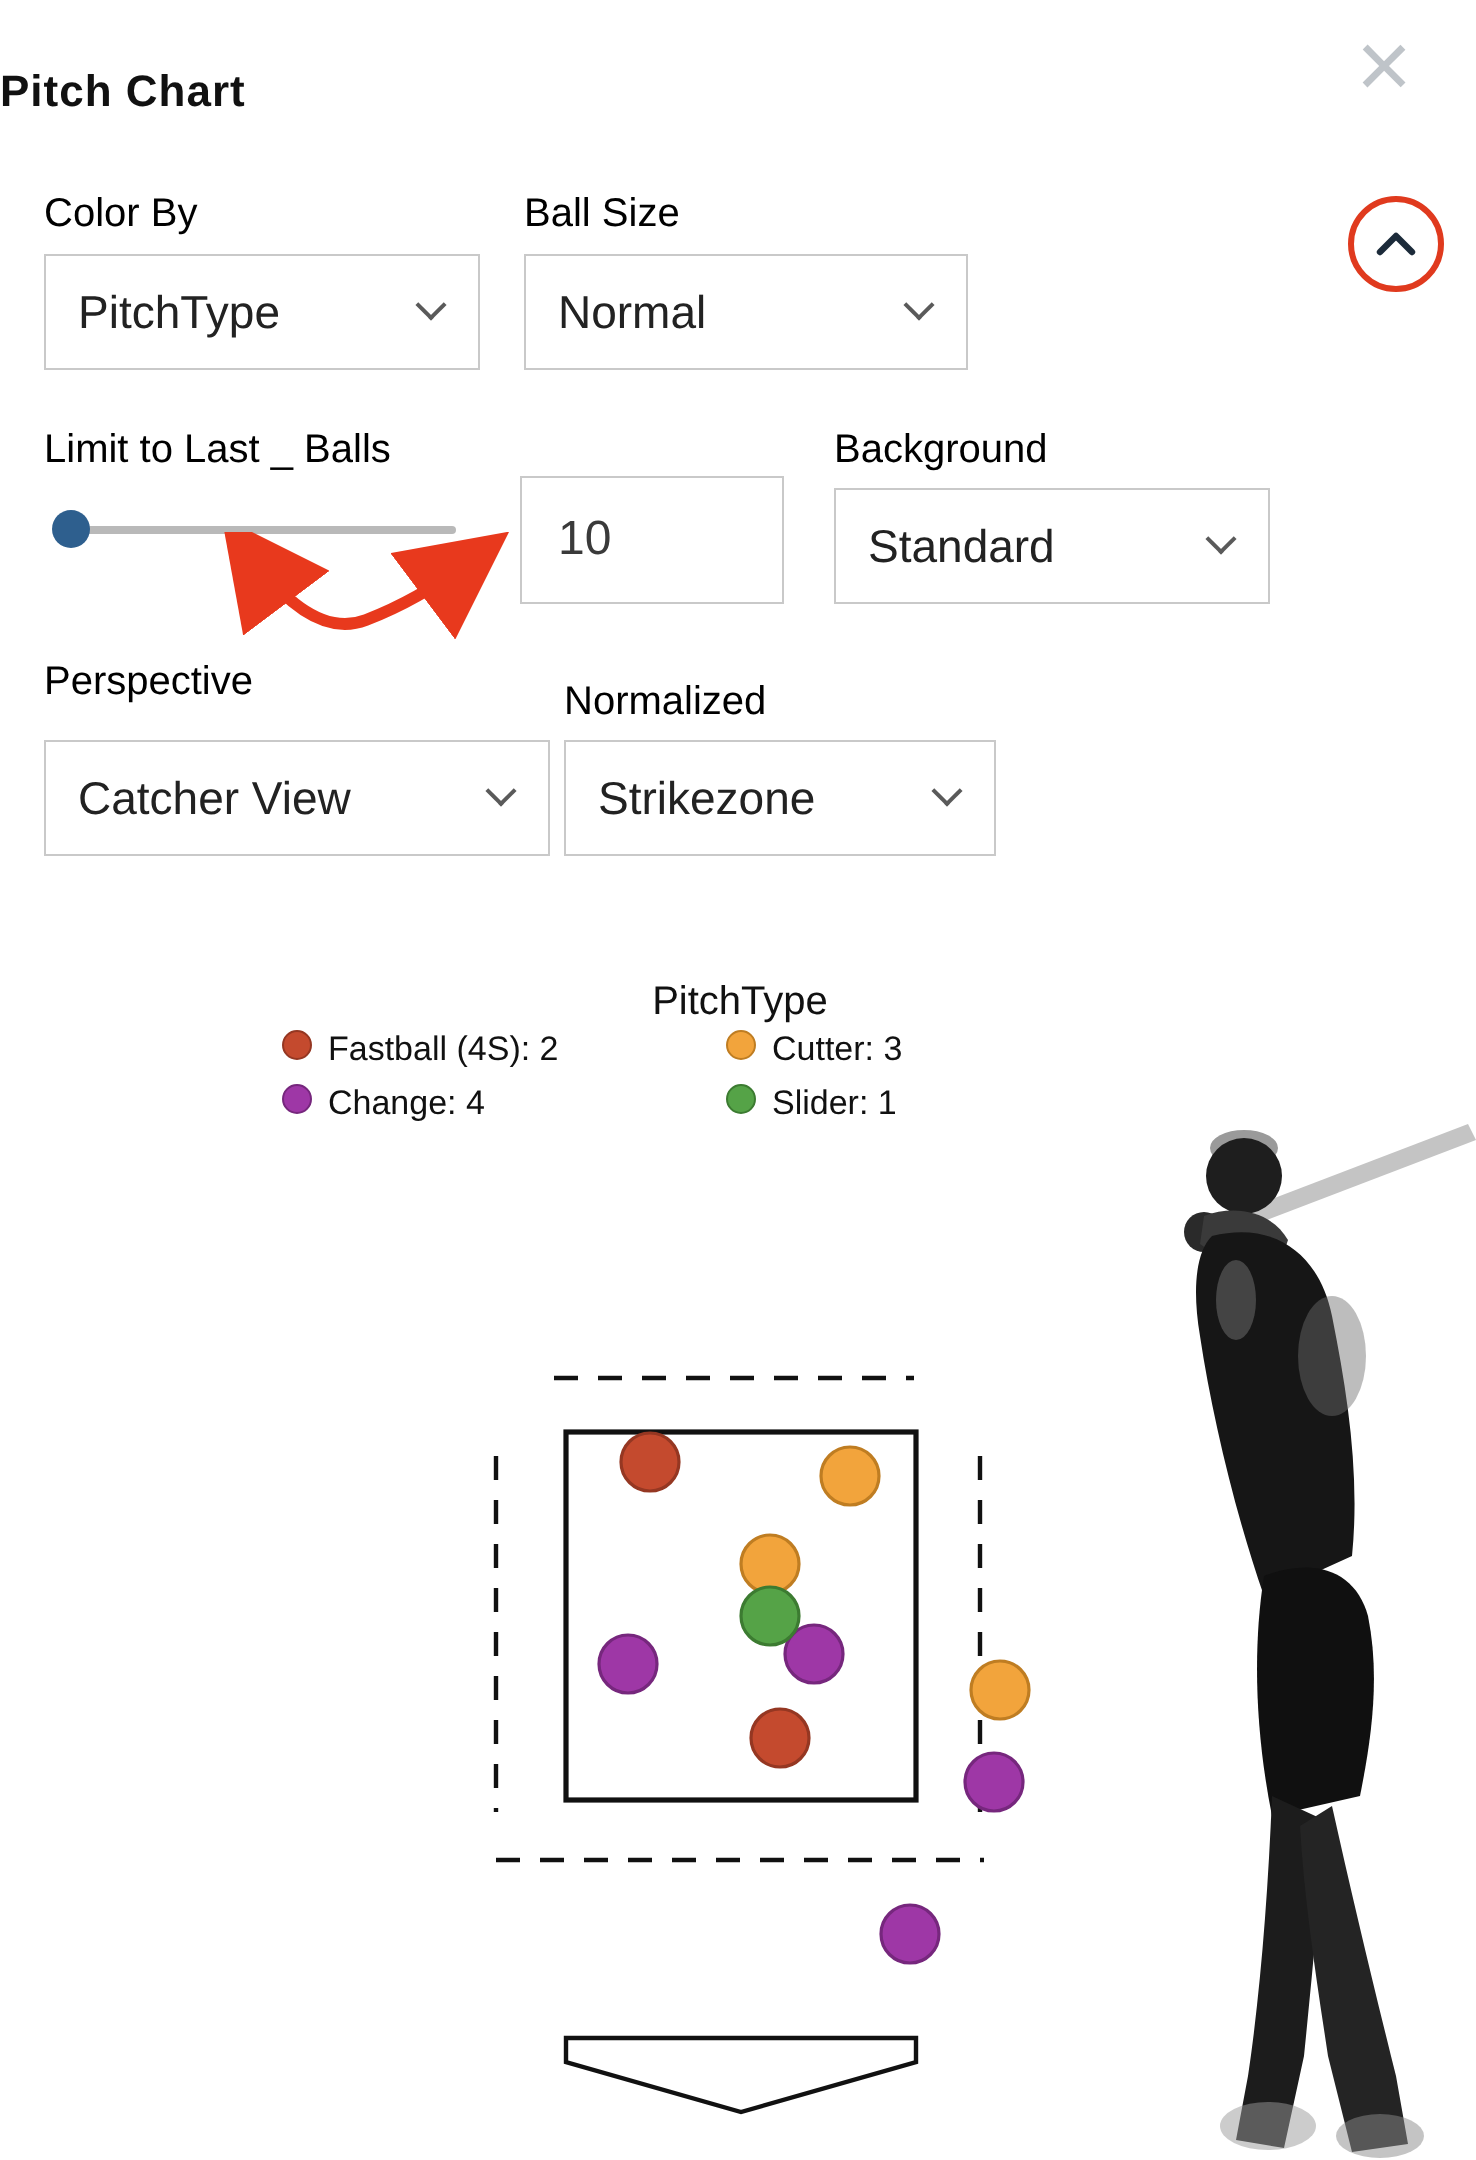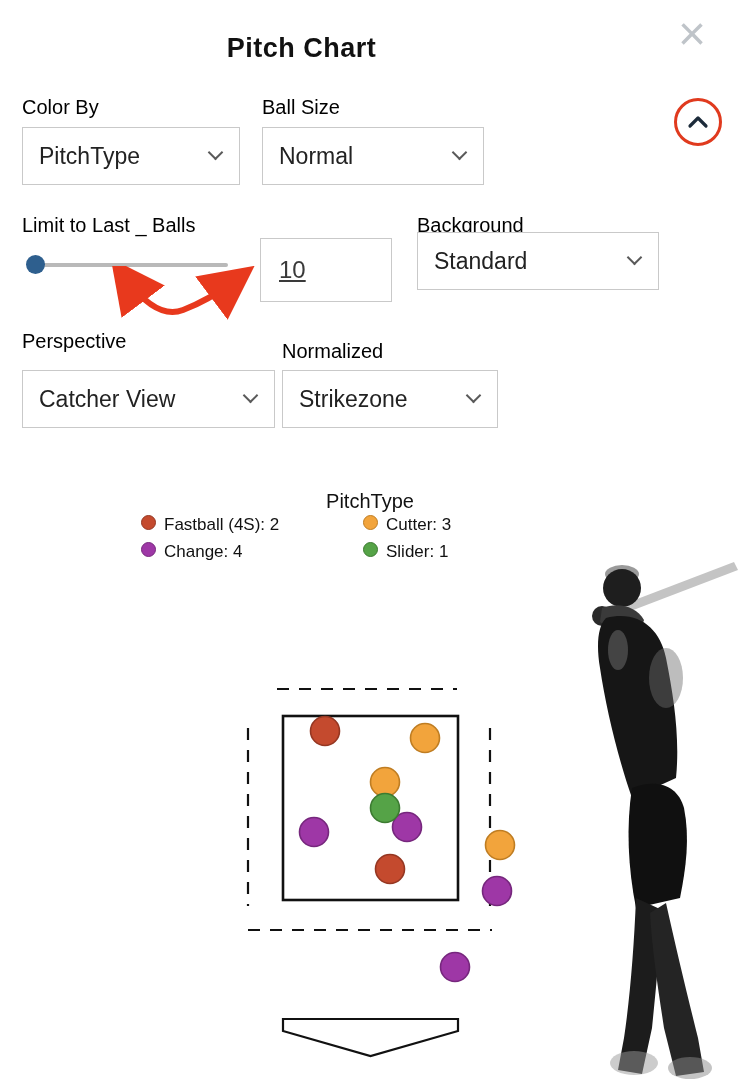--- a/index.html
+++ b/index.html
@@ -7,22 +7,22 @@
     --annotation-red:#e8391d;
     --slider-blue:#2e5f8e;
     --close-gray:#bfc4c9;
     --border-gray:#c9c9c9;
   }
   *{box-sizing:border-box;}
   html,body{margin:0;padding:0;}
   body{font-family:"Liberation Sans",sans-serif;background:#fff;}
   .app{position:relative;width:738px;height:1080px;background:#fff;overflow:hidden;}
 
-  .title{position:absolute;left:0;top:33px;width:603px;text-align:center;
-         font-size:27px;font-weight:bold;color:#111;letter-spacing:.5px;}
+  .title{position:absolute;left:0;top:33px;width:603px;
+         font-size:22px;font-weight:bold;color:#111;letter-spacing:.5px;}
   .close{position:absolute;left:678px;top:10px;font-size:48px;font-weight:300;
          color:var(--close-gray);line-height:1;cursor:pointer;}
 
   .label{position:absolute;font-size:20px;color:#000;}
 
   .dropdown{position:absolute;height:58px;background:#fff;border:1px solid var(--border-gray);
             display:flex;align-items:center;justify-content:space-between;
             padding:0 18px 0 16px;font-size:23px;color:#222;cursor:pointer;}
   .chev{width:11px;height:11px;border-right:2.5px solid #5a5a5a;border-bottom:2.5px solid #5a5a5a;
         transform:rotate(45deg);margin-top:-7px;flex:none;margin-left:12px;}
@@ -31,21 +31,21 @@
                 background:#fff;border:3.5px solid var(--accent-red);
                 display:flex;align-items:center;justify-content:center;cursor:pointer;}
 
   .slider-track{position:absolute;left:30px;top:263px;width:198px;height:4px;
                 background:#b9b9b9;border-radius:2px;cursor:pointer;}
   .slider-thumb{position:absolute;left:26px;top:255px;width:19px;height:19px;border-radius:50%;
                 background:var(--slider-blue);cursor:grab;}
 
   .num-input{position:absolute;left:260px;top:238px;width:132px;height:64px;
              border:1px solid var(--border-gray);background:#fff;font-family:"Liberation Sans",sans-serif;
-             font-size:24px;color:#3a3a3a;padding:0 0 0 18px;outline:none;text-decoration:underline;}
+             font-size:24px;color:#3a3a3a;padding:0 0 0 18px;outline:none;}
 
   .legend-title{position:absolute;left:280px;top:490px;width:180px;text-align:center;
                 font-size:20px;color:#111;}
   .legend-entries{position:absolute;left:141px;top:515px;display:grid;
                   grid-template-columns:222px auto;row-gap:7px;}
   .legend-item{display:flex;align-items:flex-start;gap:8px;font-size:17px;color:#111;cursor:pointer;}
   .swatch{width:15px;height:15px;border-radius:50%;border:1.5px solid transparent;flex:none;}
 
   .plot-svg{position:absolute;left:230px;top:670px;}
   .arrow-svg{position:absolute;left:105px;top:266px;}
@@ -86,21 +86,21 @@
       <marker id="ah" markerWidth="9" markerHeight="9" refX="4.5" refY="4.5" orient="auto-start-reverse">
         <path d="M0,0 L9,4.5 L0,9 Z" fill="#e8391d"></path>
       </marker>
     </defs>
     <path d="M22,14 Q52,54 78,44 Q104,34 128,16" fill="none" stroke="#e8391d" stroke-width="6" stroke-linecap="round" marker-start="url(#ah)" marker-end="url(#ah)"></path>
   </svg>
 
   <input class="num-input" readonly="" value="10" style="">
 
   <div class="label" style="left:417px;top:214px">Background</div>
-  <div class="dropdown" style="left:417px;top:232px;width:242px">
+  <div class="dropdown" style="left:417px;top:244px;width:218px">
     <span>Standard</span>
     <span class="chev"></span>
   </div>
 
   <div class="label" style="left:22px;top:330px">Perspective</div>
   <div class="dropdown" style="left:22px;top:370px;width:253px">
     <span>Catcher View</span>
     <span class="chev"></span>
   </div>
 

